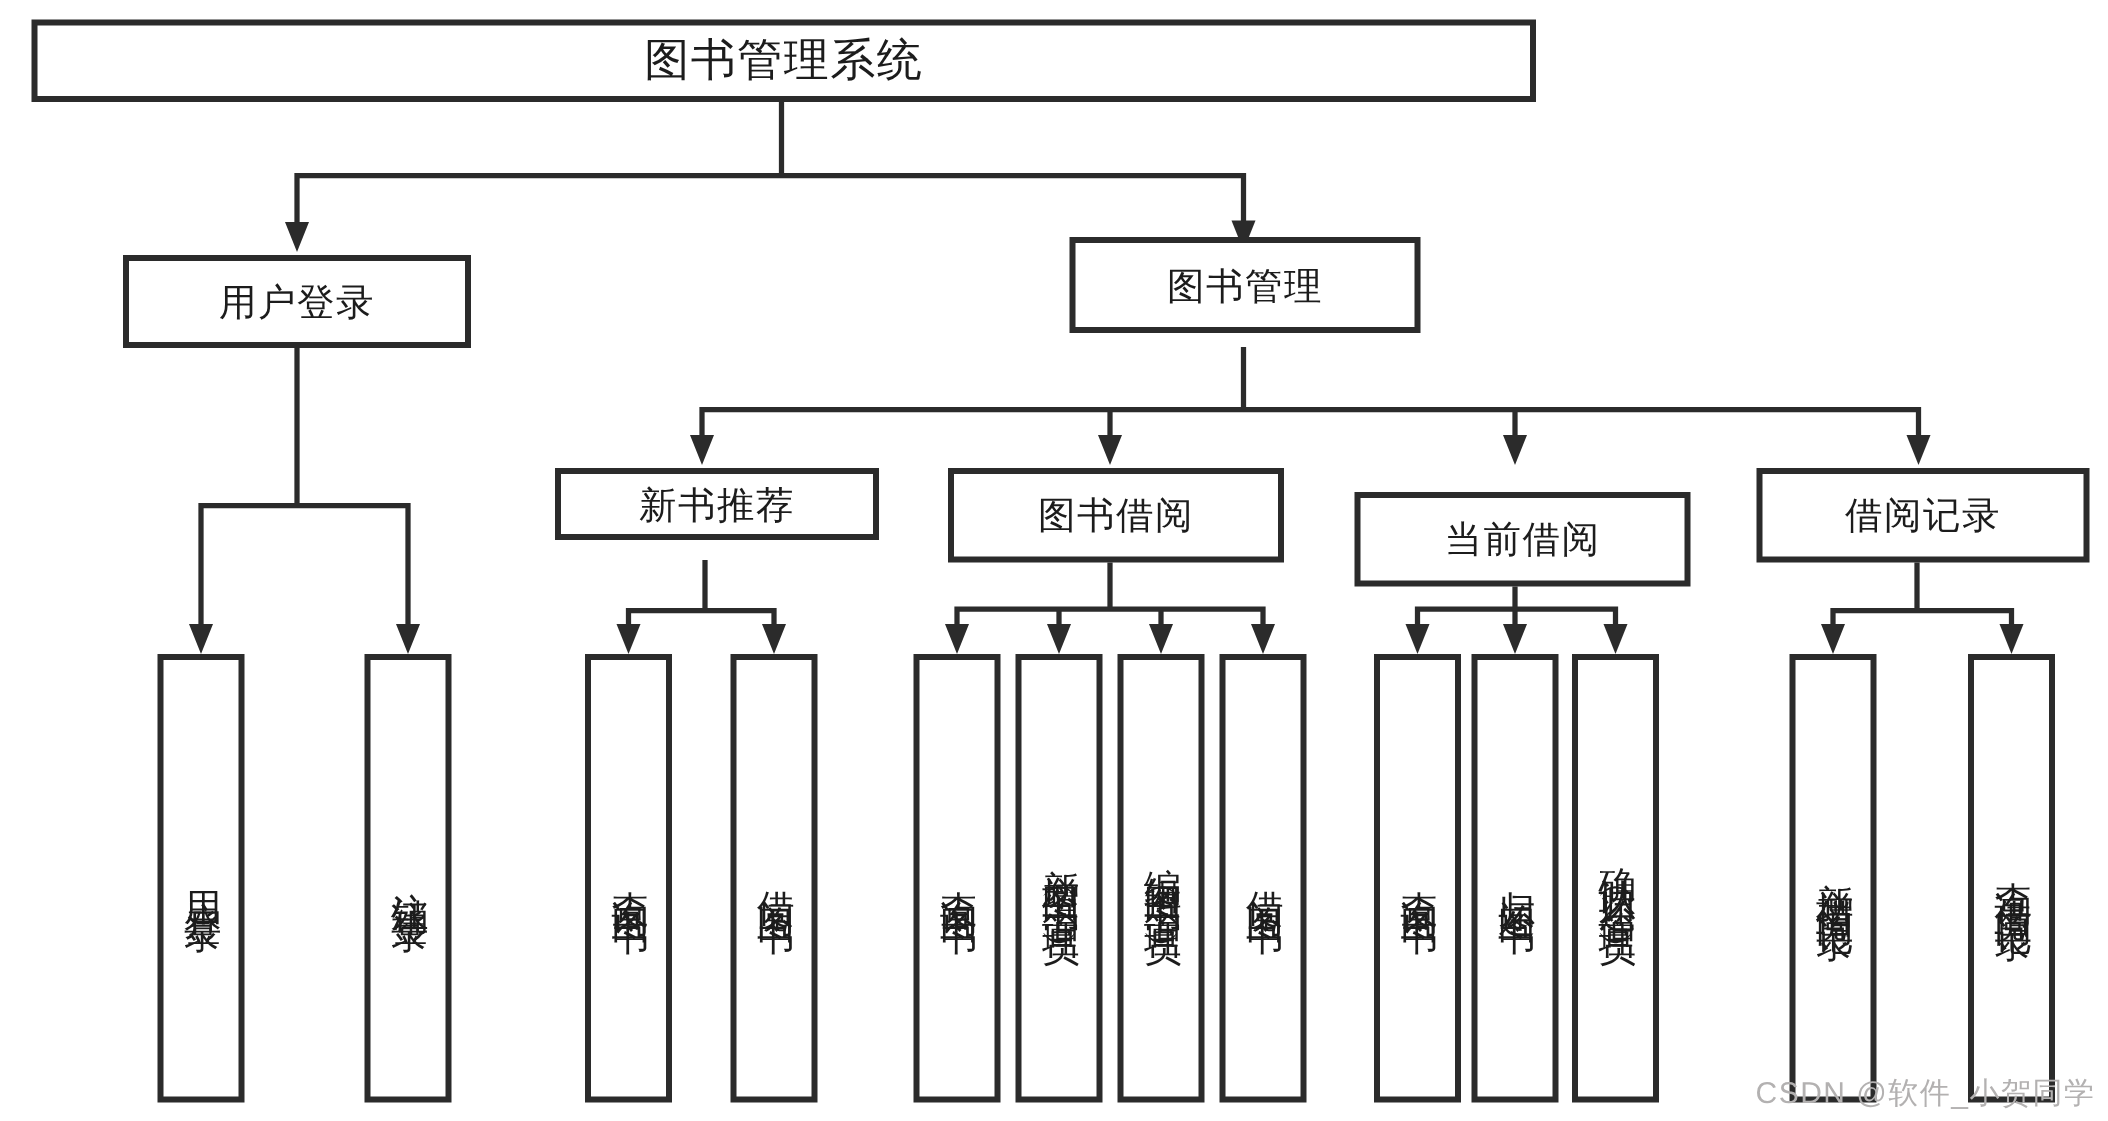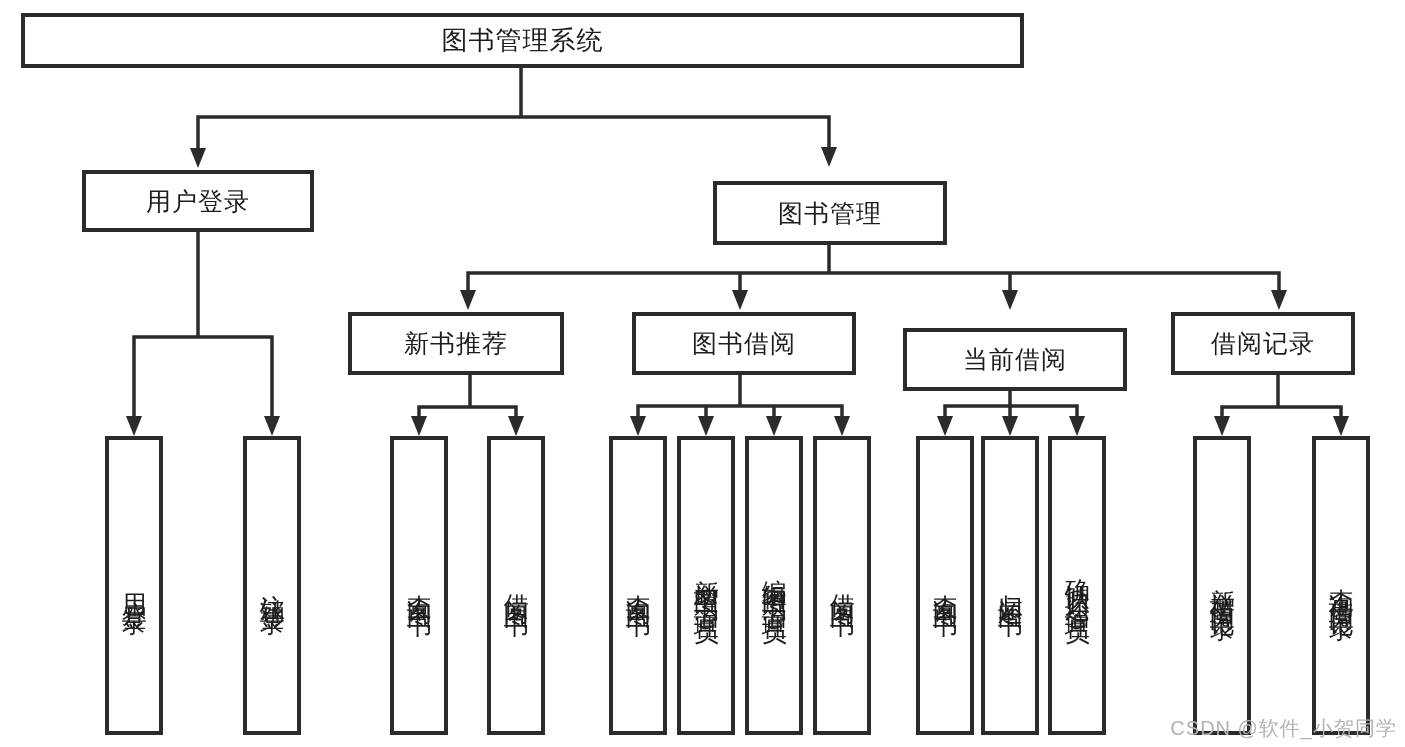--- a/index.html
+++ b/index.html
@@ -8,21 +8,21 @@
     font-family:"Liberation Sans","DejaVu Sans",sans-serif;color:#1c1c1c;overflow:hidden;
   }
   svg.connectors{position:absolute;left:0;top:0;width:1405px;height:747px;}
   .cline{stroke:#2b2b2b;stroke-width:3.5;fill:none;stroke-linecap:square;}
   .ahead{fill:#2b2b2b;stroke:none;}
   .node{
     position:absolute;background:#ffffff;border:4px solid #2b2b2b;box-sizing:border-box;
     display:flex;align-items:center;justify-content:center;
   }
   .hlabel{font-size:25px;letter-spacing:1px;white-space:nowrap;}
-  .root .hlabel{font-size:26px;}
+  .root .hlabel{font-size:30px;}
   .leaf{top:436px;width:58px;height:299px;}
   .vlabel{
     writing-mode:vertical-rl;text-orientation:mixed;
     font-size:25px;letter-spacing:6px;line-height:1.25;white-space:nowrap;
   }
   .watermark{
     position:absolute;right:8px;bottom:5px;font-size:20px;letter-spacing:1px;
     color:#b3b1b1;z-index:5;white-space:nowrap;
   }
 </style>
@@ -74,34 +74,34 @@
     </g>
   </svg>
 
   <div class="node root" style="left:21px;top:13px;width:1003px;height:55px;">
     <span class="hlabel">图书管理系统</span>
   </div>
 
   <div class="node" style="left:82px;top:170px;width:232px;height:62px;">
     <span class="hlabel">用户登录</span>
   </div>
-  <div class="node" style="left:713px;top:181px;width:234px;height:64px;text-align:center;">
+  <div class="node" style="left:713px;top:158px;width:234px;height:64px;text-align:center;">
     <span class="hlabel">图书管理</span>
   </div>
 
-  <div class="node" style="left:348px;top:312px;width:216px;height:63px;">
+  <div class="node" style="left:370px;top:312px;width:216px;height:48px;">
     <span class="hlabel">新书推荐</span>
   </div>
   <div class="node" style="left:632px;top:312px;width:224px;height:63px;font-family:Liberation Serif, serif;">
     <span class="hlabel">图书借阅</span>
   </div>
   <div class="node" style="left:903px;top:328px;width:224px;height:63px;">
     <span class="hlabel">当前借阅</span>
   </div>
-  <div class="node" style="left:1171px;top:312px;width:184px;height:63px;">
+  <div class="node" style="left:1171px;top:312px;width:222px;height:63px;">
     <span class="hlabel">借阅记录</span>
   </div>
 
   <div class="node leaf" style="left:105px;">
     <span class="vlabel">用户登录</span>
   </div>
   <div class="node leaf" style="left:243px;">
     <span class="vlabel">注销登录</span>
   </div>
 

